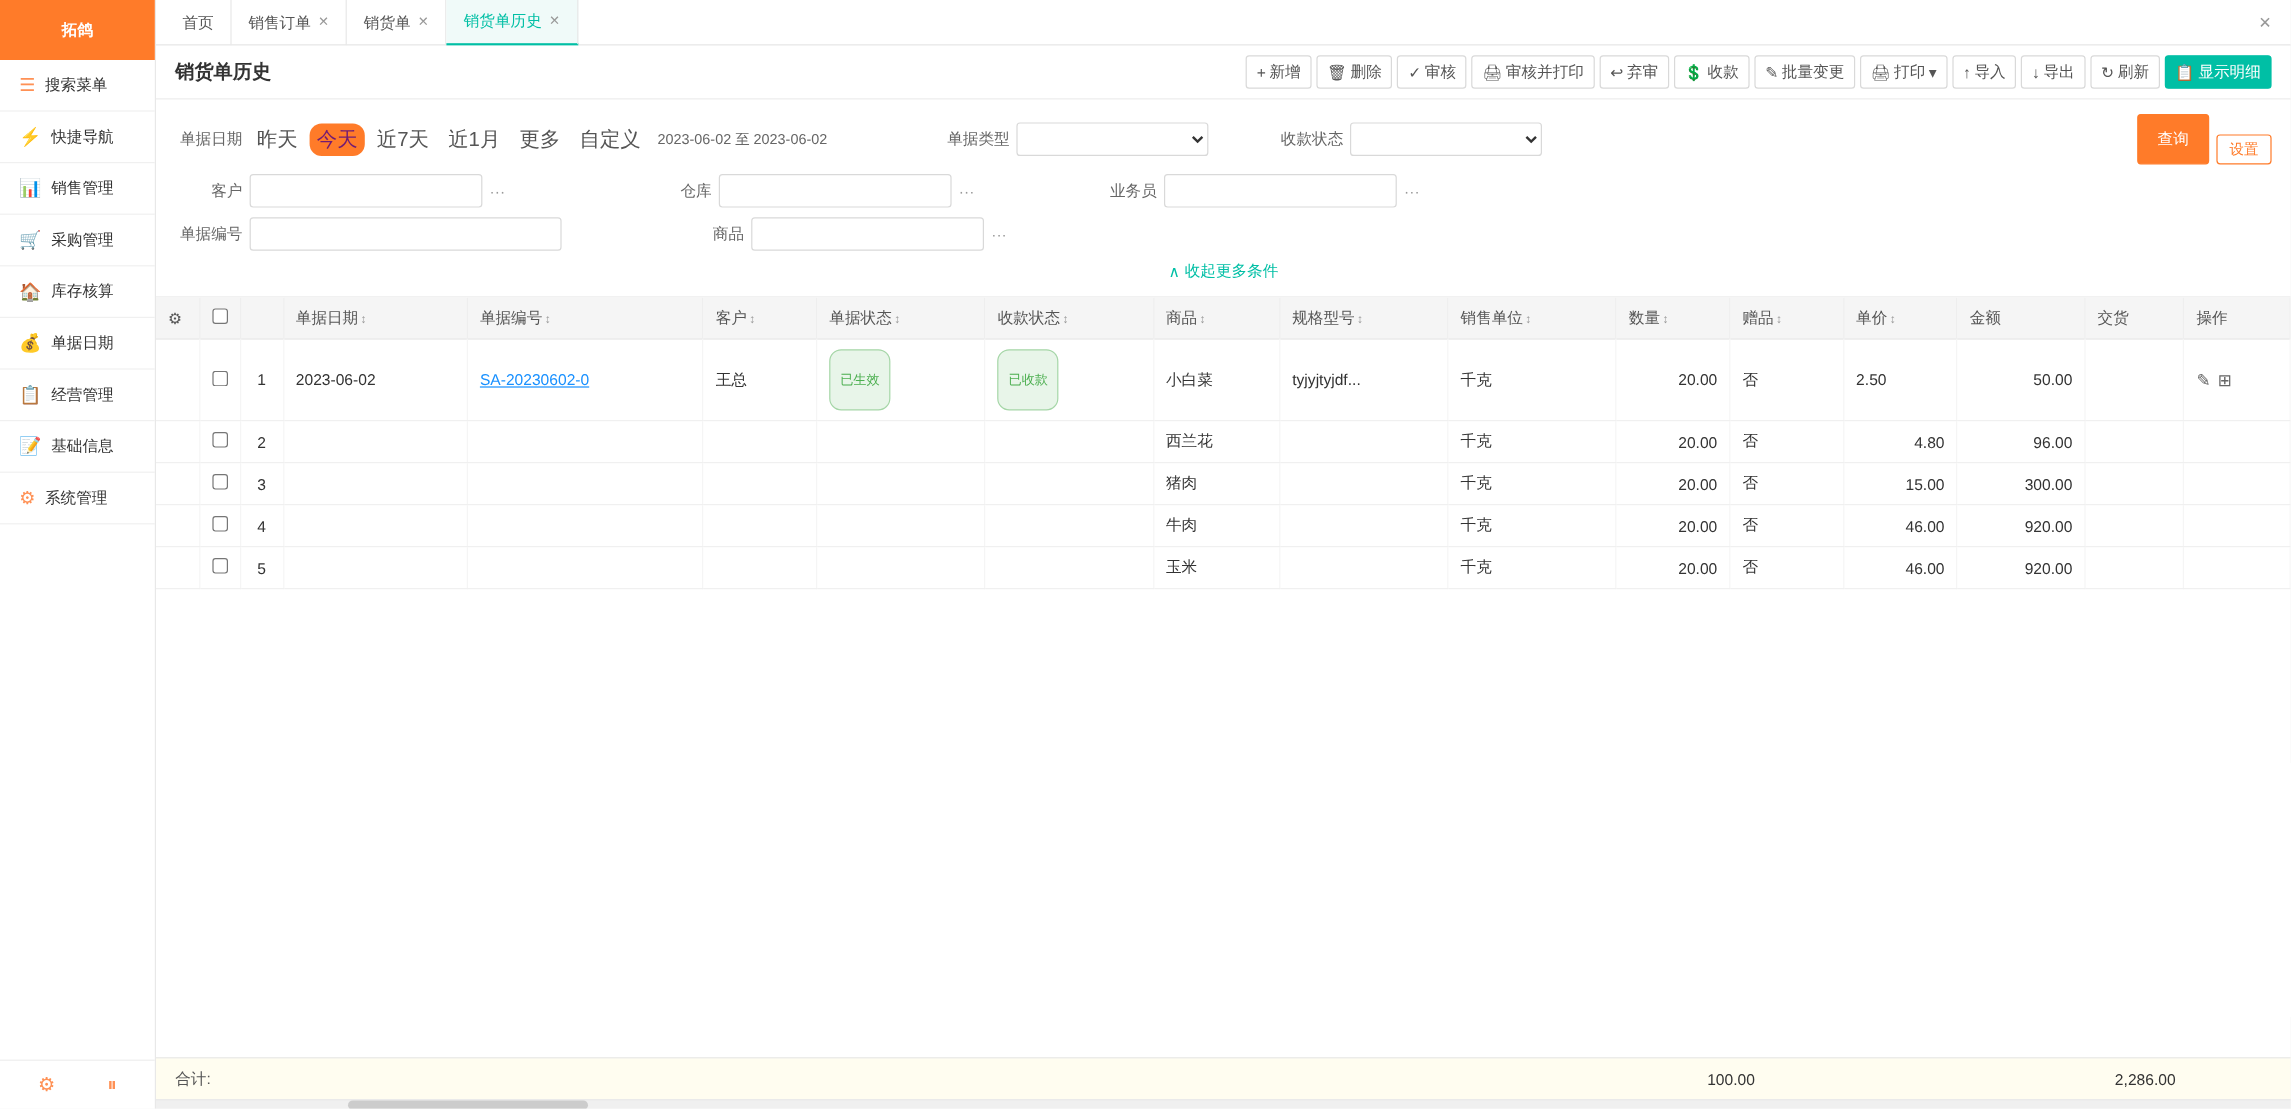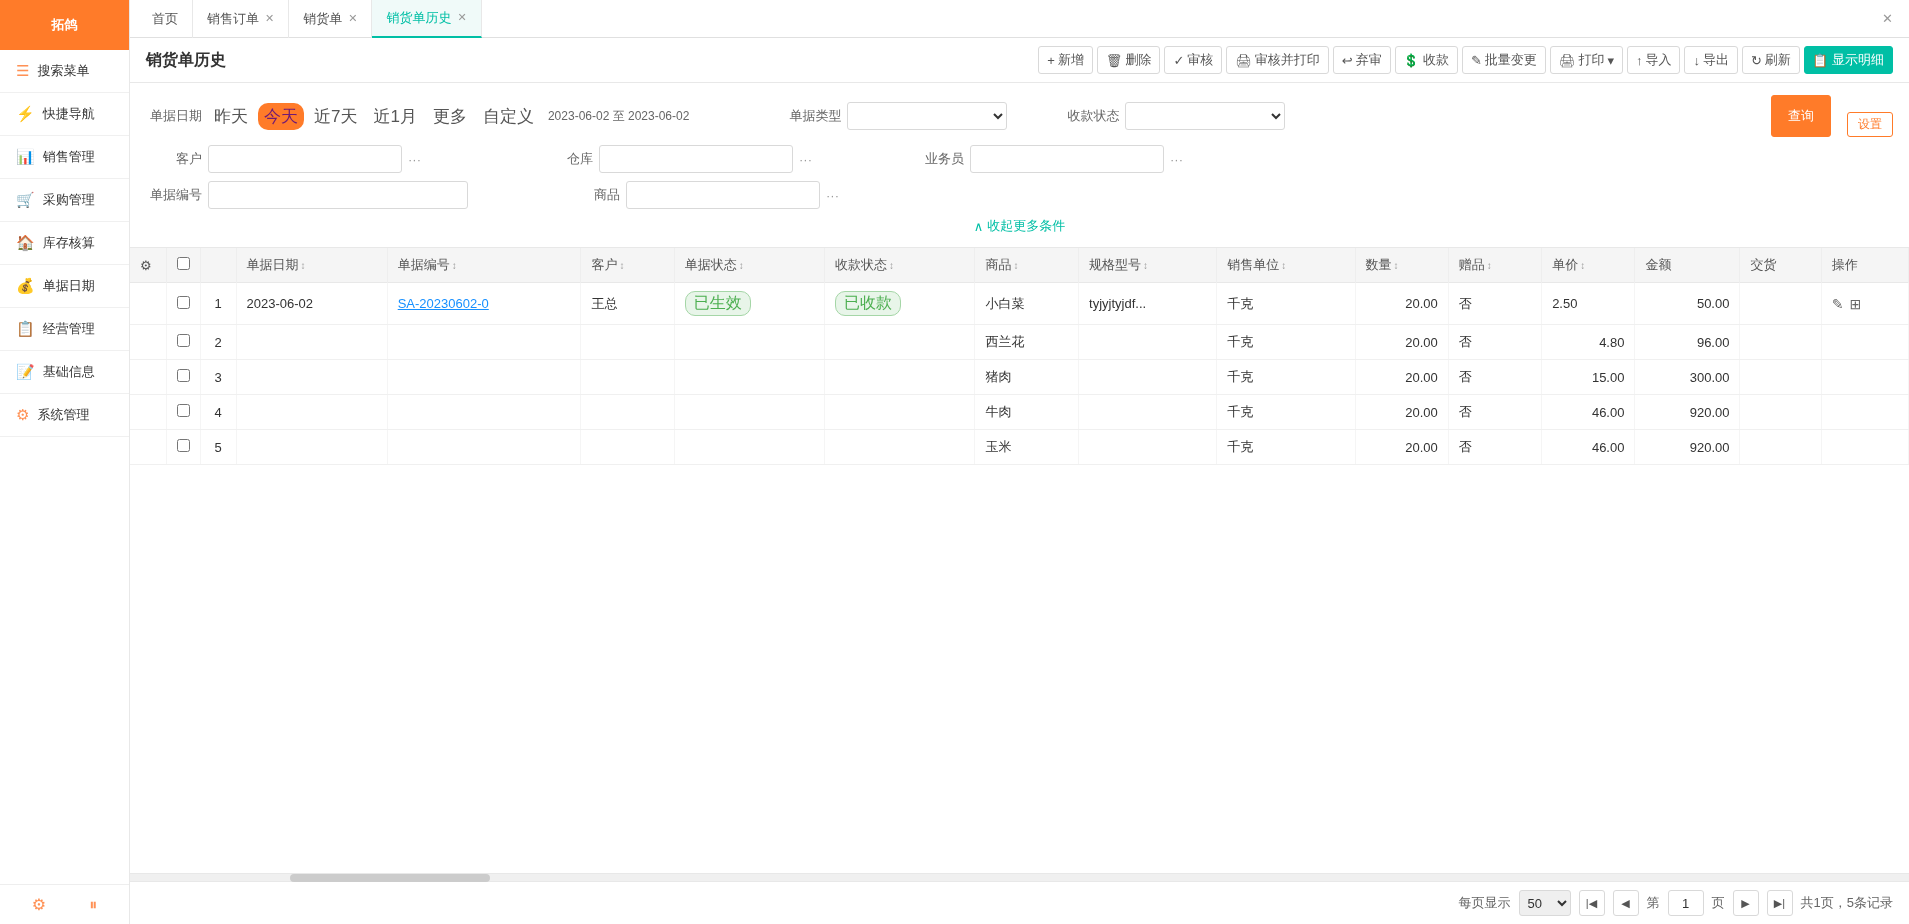--- a/index.html
+++ b/index.html
@@ -210,23 +210,23 @@
     th .sort-icon { color: #999; font-size: 10px; margin-left: 2px; }
     td {
       padding: 8px 10px;
       border-bottom: 1px solid #f0f0f0;
       border-right: 1px solid #f5f5f5;
       color: #333;
       white-space: nowrap;
     }
     .status-badge {
       display: inline-block;
-      padding: 1px 8px;
+      padding: 17px 8px;
       border-radius: 10px;
-      font-size: 16px;
+      font-size: 11px;
     }
     .status-effective { background: #e8f5e9; color: #4caf50; border: 1px solid #a5d6a7; }
     .status-paid { background: #e8f5e9; color: #4caf50; border: 1px solid #a5d6a7; }
     .link-text { color: #1890ff; cursor: pointer; text-decoration: underline; }
     .action-icons { display: flex; gap: 6px; }
     .action-icon { color: #666; cursor: pointer; font-size: 14px; }
 
     
     .table-footer {
       background: #fffdf0;
@@ -467,21 +467,21 @@
           <option value=""></option>
         </select>
       </div>
 
       <div class="filter-item" style="margin-left:40px;">
         <span class="filter-label">收款状态</span>
         <select class="filter-select">
           <option value=""></option>
         </select>
       </div>
-      <div style="margin-left:auto;display:flex;gap:16px;">
+      <div style="margin-left:auto;display:flex;gap:6px;">
         <button class="query-btn">查询</button>
         <button class="settings-btn">设置</button>
       </div>
     </div>
     <div class="filter-row">
 
       <div class="filter-item">
         <span class="filter-label">客户</span>
         <input class="filter-input" type="text" style="">
         <span class="filter-dots">···</span>
@@ -687,34 +687,25 @@
     <td style="text-align:right;">920.00</td>
     <td></td>
     <td>
       
     </td>
   </tr>
         </tbody>
     </table>
   </div>
 
+  <div class="table-footer">
+    <span class="total-label">合计:</span>
+    <div style="flex:1;display:flex;justify-content:flex-end;gap:300px;padding-right:80px;">
+      <span class="total-value">100.00</span>
+      <span class="total-value">2,286.00</span>
+    </div>
+  </div>
 
   <div class="scrollbar-area">
     <div class="scrollbar-thumb"></div>
   </div>
 
-  <div class="pagination">
-    <span class="page-size-label">每页显示</span>
-    <select class="page-size-select">
-      <option value="50">50</option>
-      <option value="20">20</option>
-      <option value="100">100</option>
-    </select>
-    <button class="page-nav-btn">|◀</button>
-    <button class="page-nav-btn">◀</button>
-    <span class="page-info">第</span>
-    <input class="page-input" type="text" value="1" style="">
-    <span class="page-info">页</span>
-    <button class="page-nav-btn">▶</button>
-    <button class="page-nav-btn">▶|</button>
-    <span class="page-info">共1页，5条记录</span>
-  </div>
 </div>
 
 </body></html>

